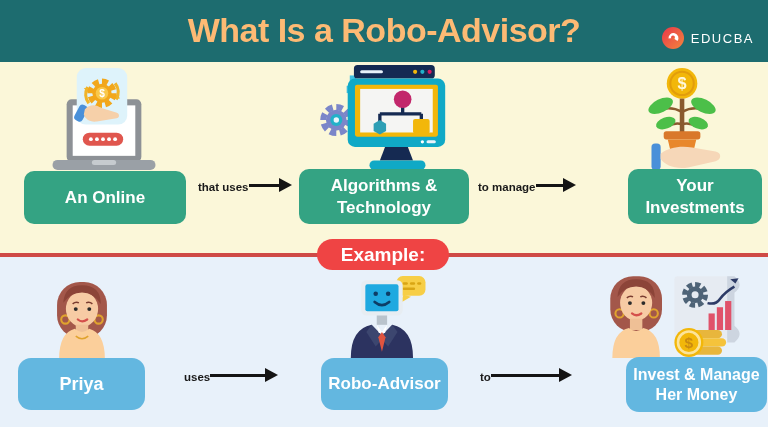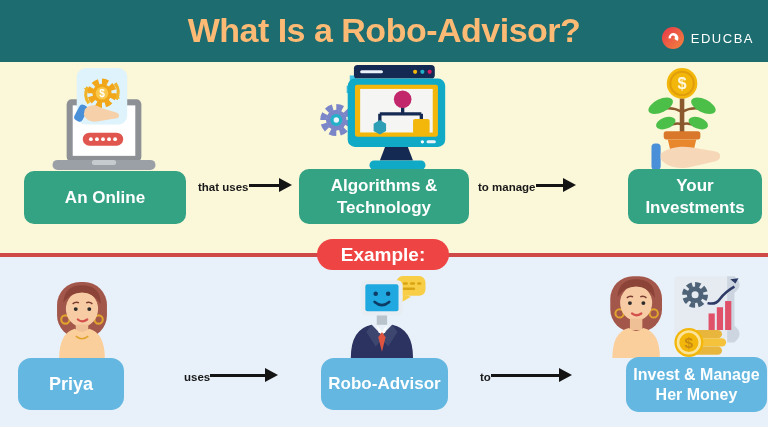--- a/index.html
+++ b/index.html
@@ -20,21 +20,21 @@
       display:flex;align-items:center;justify-content:center;}
   
   .fbox{position:absolute;border-radius:10px;color:#fff;font-weight:bold;text-align:center;
         display:flex;flex-direction:column;align-items:center;justify-content:center;line-height:1.25;}
   .fbox.green{background:#34a383;font-size:17px;}
   .fbox.blue{background:#63b7e0;border-radius:13px;}
   .fbox .ln:empty{display:none;}
   #gbox1{left:24px;top:171px;width:162px;height:53px;}
   #gbox2{left:299px;top:169px;width:170px;height:55px;}
   #gbox3{left:612px;top:169px;width:134px;height:55px;margin-left:16px;}
-  #bbox1{left:18px;top:358px;width:106px;height:52px;font-size:18px;}
+  #bbox1{left:18px;top:358px;width:127px;height:52px;font-size:18px;}
   #bbox2{left:321px;top:358px;width:127px;height:52px;font-size:17px;}
   #bbox3{left:606px;top:357px;width:141px;height:55px;font-size:16px;margin-left:20px;}
   
   .connector{position:absolute;display:flex;flex-direction:row;align-items:flex-end;}
   .connector .lbl{font-size:11.5px;font-weight:bold;color:#191919;white-space:nowrap;}
   .connector .arrow{position:relative;width:100%;height:15px;margin-top:1px;}
   .connector .shaft{position:absolute;left:0;right:11px;top:6px;height:3px;background:#141414;}
   .connector .head{position:absolute;right:0;top:0;width:0;height:0;
       border-left:13px solid #141414;border-top:7.5px solid transparent;border-bottom:7.5px solid transparent;}
   #ctop1{left:198px;top:177px;width:94px;}

